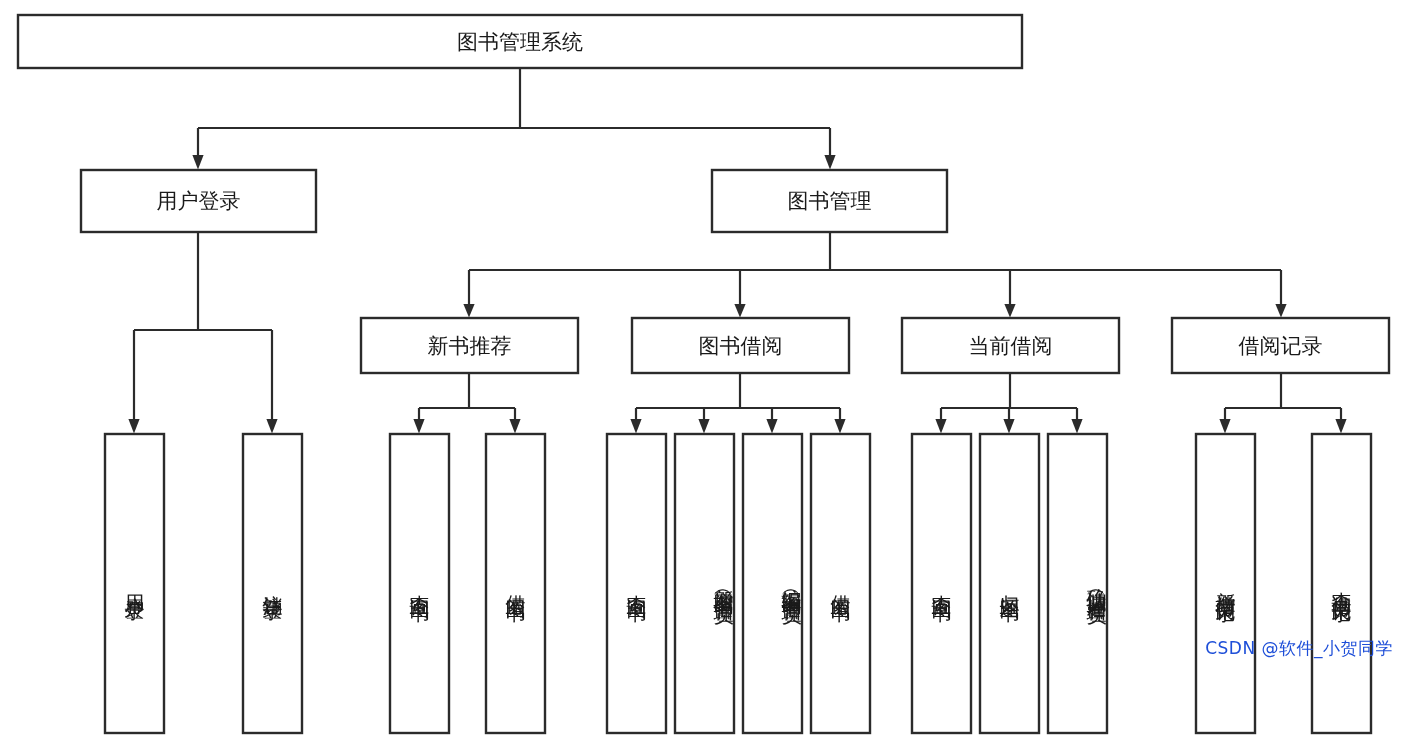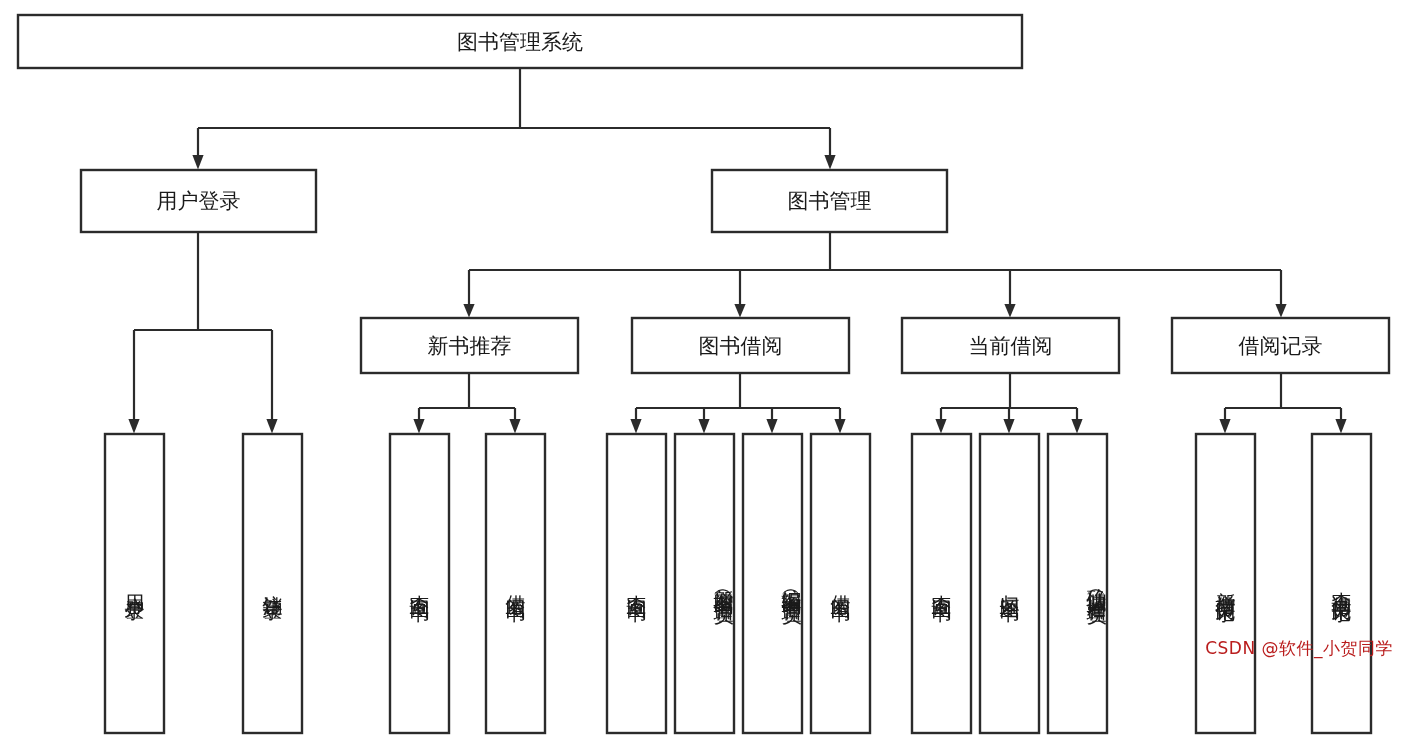--- a/index.html
+++ b/index.html
@@ -60,21 +60,21 @@
     white-space: nowrap;
     text-align: center;
     pointer-events: none;
   }
   #watermark {
     position: absolute;
     right: 12px;
     bottom: 6px;
     font-family: "DejaVu Sans", "Liberation Sans", sans-serif;
     font-size: 17px;
-    color: #b91c1c;
+    color: #1d4ed8;
     letter-spacing: 0.5px;
     white-space: nowrap;
   }
 </style>
 </head>
 <body>
 
 <div id="diagram-root">
 
   <svg id="tree-svg" viewBox="0 0 1405 747">

